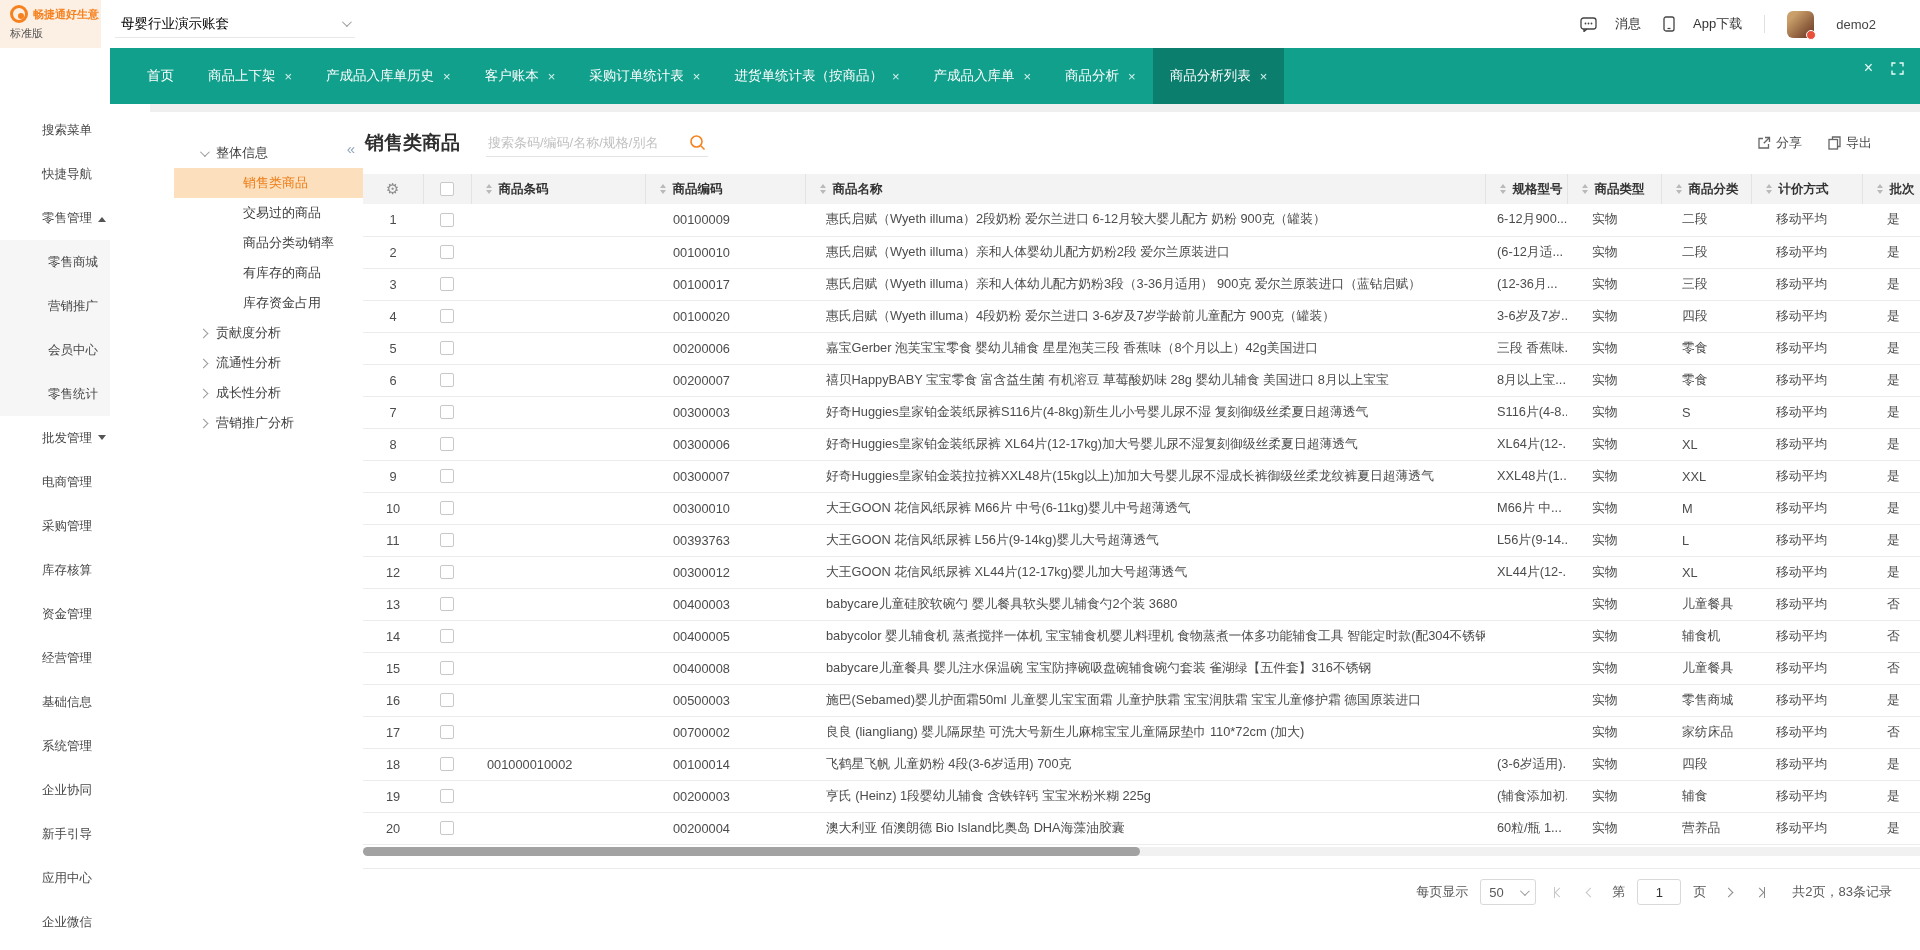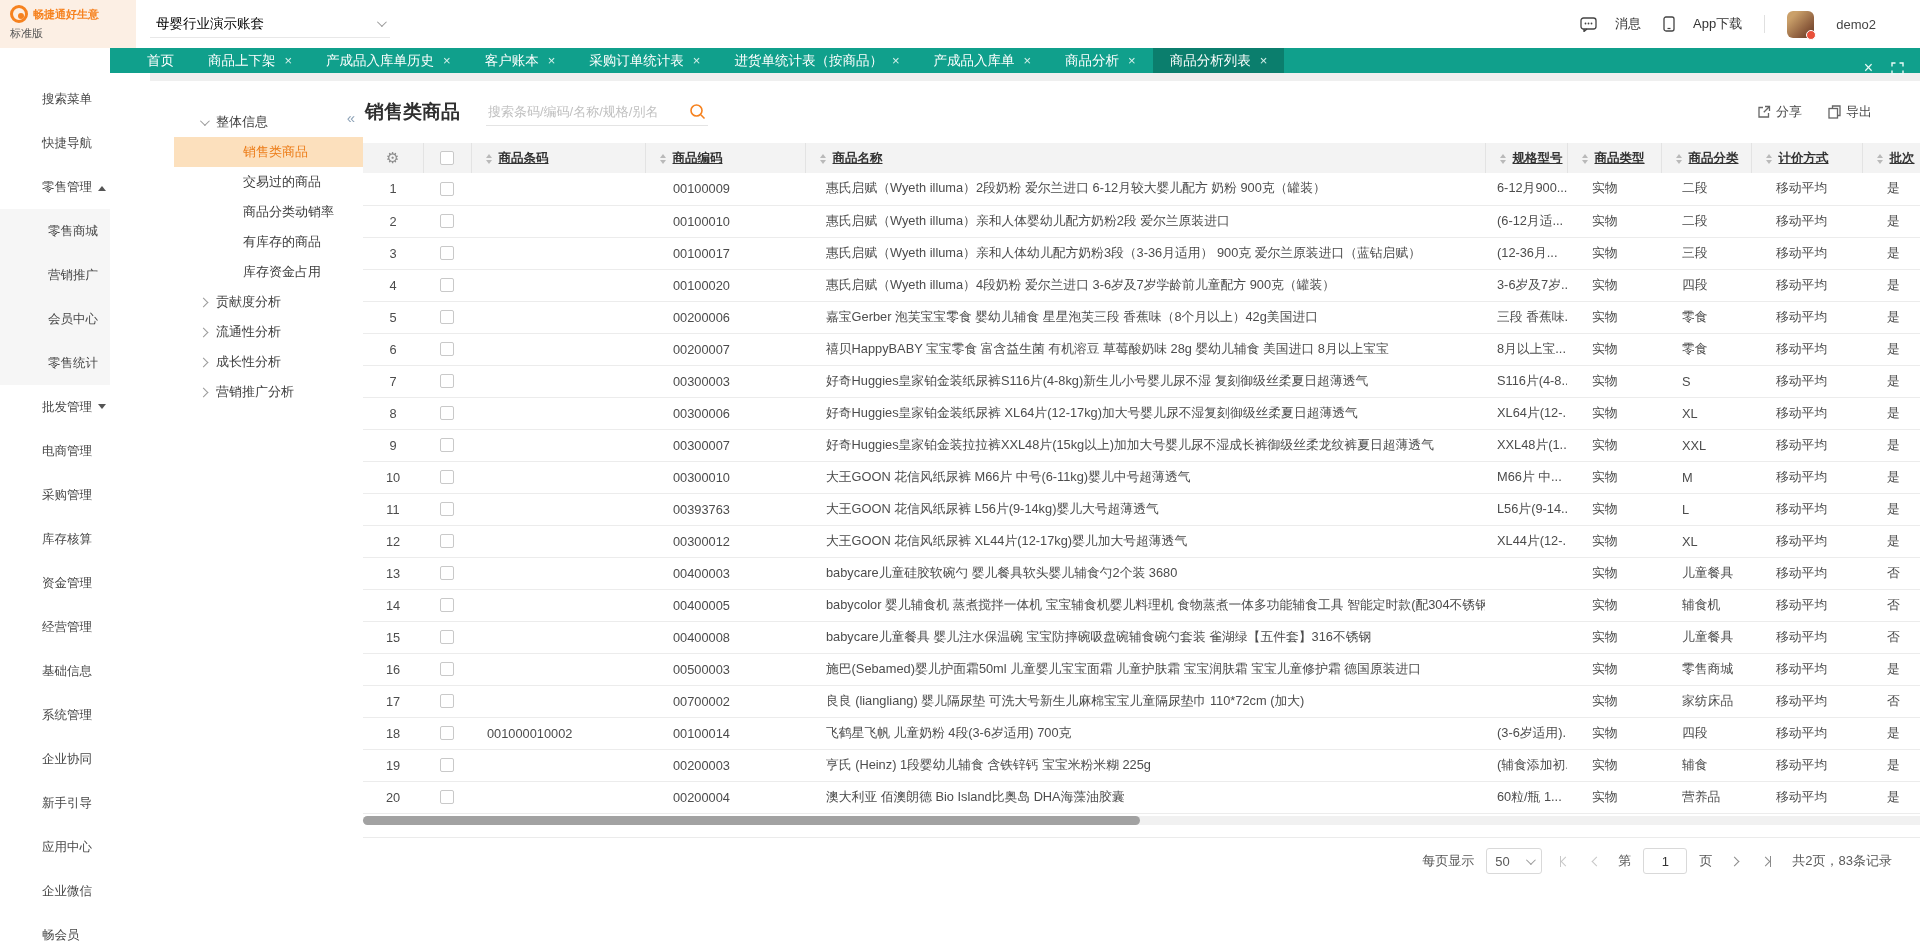--- a/index.html
+++ b/index.html
@@ -1,21 +1,21 @@
 <!DOCTYPE html>
 <html style="--teal: #10a08c; --tealDark: #0b7e6d; --orange: #ec7c17; --orangeBg: #fce0bd;"><head>
 <meta charset="utf-8">
 <style>
   * { margin:0; padding:0; box-sizing:border-box; }
   html,body { width:1920px; height:950px; overflow:hidden; background:#fff;
     font-family:"Liberation Sans","DejaVu Sans",sans-serif; font-size:13px; color:#454545; }
 
   
   .topbar { height:48px; display:flex; align-items:center; background:#fff; position:relative; }
-  .logo-block { width:136px; height:48px; background:#fcefe4; padding:5px 0 0 10px; flex:none; }
+  .logo-block { width:101px; height:48px; background:#fcefe4; padding:5px 0 0 10px; flex:none; }
   .logo-row { display:flex; align-items:center; gap:5px; }
   .logo-icon { width:18px; height:18px; border-radius:50%; border:3px solid #f6821f; position:relative; flex:none; }
   .logo-icon::after { content:""; position:absolute; right:1px; bottom:1px; width:6px; height:6px; border-radius:50%; background:#f6821f; }
   .brand { color:#f6821f; font-size:11px; font-weight:bold; white-space:nowrap; }
   .edition { font-size:11px; color:#555; margin-top:3px; }
   .account { margin-left:14px; width:240px; border-bottom:1px solid #e8e8e8; display:flex; align-items:center; justify-content:space-between; padding:4px 6px; cursor:pointer; }
   .account-text { color:#000000; font-size:13.5px; }
   .topbar-right { position:absolute; right:44px; top:0; height:48px; display:flex; align-items:center; gap:22px; }
   .top-item { display:flex; align-items:center; gap:18px; color:#333; cursor:pointer; }
   .v-div { width:1px; height:18px; background:#e0e0e0; }
@@ -24,21 +24,21 @@
 
   
   .chev { display:inline-block; width:7px; height:7px; border-right:1.5px solid #9a9a9a; border-bottom:1.5px solid #9a9a9a; }
   .chev.down  { transform:rotate(45deg) translateY(-2px); }
   .chev.right { transform:rotate(-45deg); }
   .tri { display:inline-block; width:0; height:0; border:4px solid transparent; }
   .tri.up   { border-bottom:5px solid #555; margin-bottom:2px; }
   .tri.down { border-top:5px solid #555; margin-top:3px; }
 
   
-  .tabbar { height:25px; background:var(--teal,#10a08c); margin-left:110px; display:flex; align-items:stretch; position:relative; }
+  .tabbar { height:56px; background:var(--teal,#10a08c); margin-left:110px; display:flex; align-items:stretch; position:relative; }
   .tabs { display:flex; align-items:stretch; padding-left:20px; overflow:hidden; }
   .tab { display:flex; align-items:center; gap:9px; padding:0 17px; color:#fff; font-size:13.5px; white-space:nowrap; cursor:pointer; }
   .tab.active { background:var(--tealDark,#0b7e6d); }
   .tab .close { font-size:13px; color:#d8f1ec; line-height:1; }
   .tab-actions { position:absolute; right:0; top:0; height:40px; display:flex; align-items:center; gap:18px; padding:0 16px 0 18px; }
   .tab-actions .xicon { color:#eafaf6; font-size:16px; cursor:pointer; line-height:1; }
 
   
   .layout { display:flex; height:862px;gap:40px; }
   .sidebar { width:110px; flex:none; background:#fff; padding-top:4px; }
@@ -67,21 +67,21 @@
   .tool-btn { display:flex; align-items:center; gap:5px; color:#4a4a4a; cursor:pointer;text-align:right; }
 
   
   .table-wrap { width:1585px; overflow:hidden; }
   table { border-collapse:collapse; table-layout:fixed; width:1619px; }
   col.c-set{width:60px} col.c-chk{width:48px} col.c-bar{width:174px} col.c-code{width:160px}
   col.c-name{width:680px} col.c-spec{width:82px} col.c-type{width:94px} col.c-cat{width:90px}
   col.c-price{width:111px} col.c-batch{width:120px}
   thead td { background:#f3f3f3; height:30px; border-right:1px solid #e3e3e3; color:#333; font-weight:bold; font-size:12.5px; white-space:nowrap; overflow:hidden; }
   thead td:last-child { border-right:none; }
-  .hcell { display:flex; align-items:flex-end; gap:7px; padding-left:14px;text-decoration:underline; }
+  .hcell { display:flex; align-items:center; gap:7px; padding-left:14px; }
   .sort { display:inline-flex; flex-direction:column; gap:2px; }
   .sort i { width:0; height:0; border:3.5px solid transparent; display:block; }
   .sort .su { border-bottom:4px solid #b9b9b9; }
   .sort .sd { border-top:4px solid #b9b9b9; }
   tbody td { height:32px; border-bottom:1px solid #ececec; font-size:12.8px; color:#4c4c4c; white-space:nowrap; overflow:hidden; }
   td.center { text-align:center; }
   td.pad { padding-left:16px; }
   td.pad2 { padding-left:28px; }
   td.pad3 { padding-left:21px; }
   td.pad4 { padding-left:12px; }
@@ -97,21 +97,21 @@
   .pagebar { margin-top:12px; border-top:1px solid #ebebeb; width:1585px; height:48px; display:flex; align-items:center; justify-content:flex-end; gap:12px; color:#595959; padding-right:56px; }
   .per-select { width:56px; height:26px; border:1px solid #d9d9d9; border-radius:3px; display:flex; align-items:center; justify-content:space-between; padding:0 8px; cursor:pointer; background:#fff; }
   .pg-btn { width:20px; height:20px; display:inline-flex; align-items:center; justify-content:center; gap:1px; cursor:pointer; }
   .pg-chev { width:7px; height:7px; border-left:1.6px solid #c7c7c7; border-bottom:1.6px solid #c7c7c7; display:inline-block; }
   .pg-chev.l { transform:rotate(45deg); }
   .pg-chev.r { transform:rotate(-135deg); }
   .pg-bar { width:1.6px; height:11px; background:#c7c7c7; display:inline-block; }
   .pg-btn.dark .pg-chev { border-color:#8a8a8a; }
   .pg-btn.dark .pg-bar { background:#8a8a8a; }
   .page-input { width:44px; height:26px; border:1px solid #d9d9d9; border-radius:3px; text-align:center; font-size:13px; color:#333; outline:none; font-family:inherit; }
-  .total-text { margin-left:4px; }
+  .total-text { margin-left:10px; }
 
   svg { display:block; }
 </style>
 </head>
 <body>
 
 <header class="topbar">
   <div class="logo-block">
     <div class="logo-row">
       <span class="logo-icon"></span>

